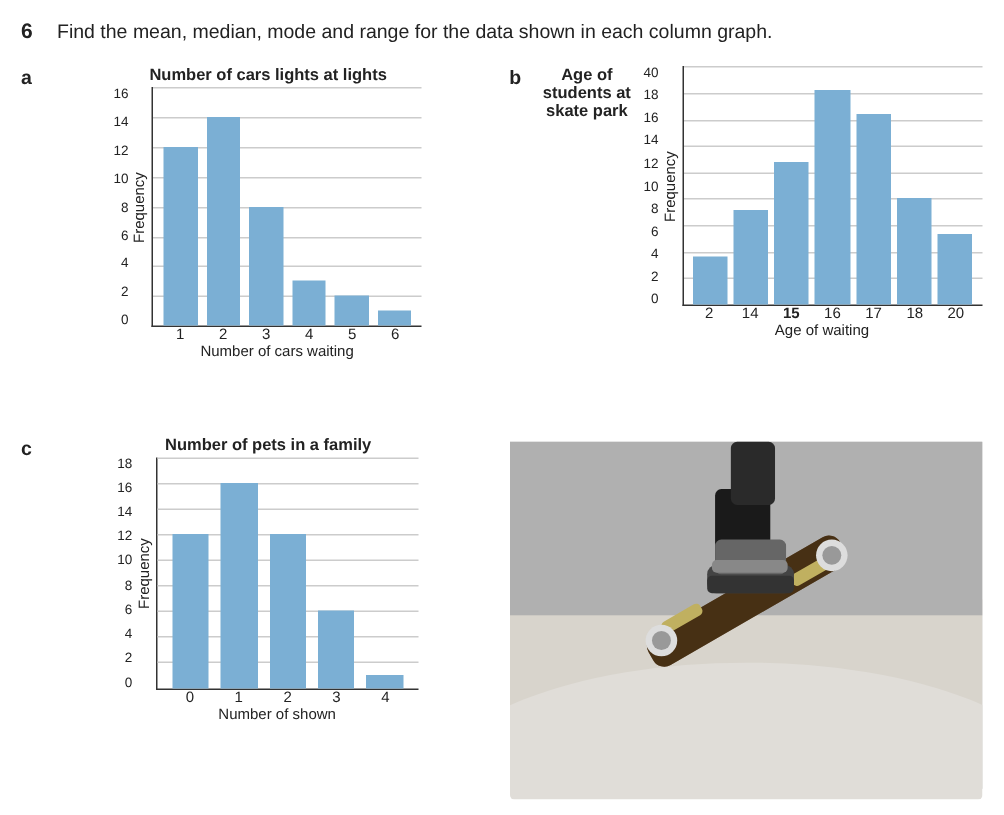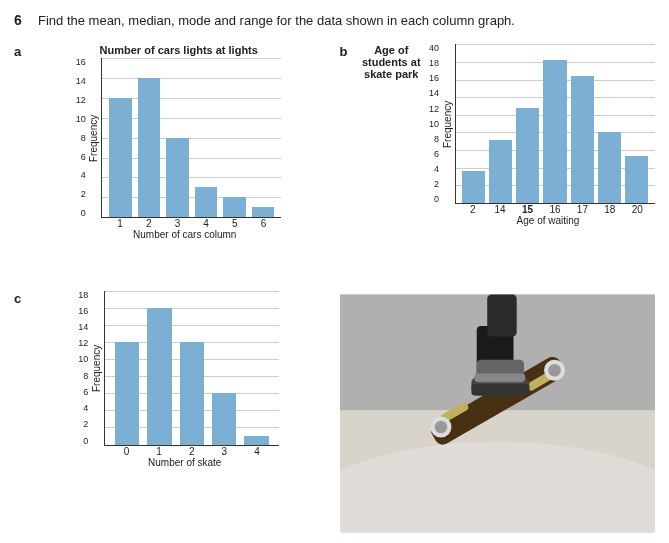--- a/index.html
+++ b/index.html
@@ -147,21 +147,21 @@
               </div>
 
               <div style="display:flex;flex-direction:row;width:180px;padding:0 4px;margin-left:14px;">
                 <div style="flex:1;text-align:center;font-size:10px;">1</div>
                 <div style="flex:1;text-align:center;font-size:10px;">2</div>
                 <div style="flex:1;text-align:center;font-size:10px;">3</div>
                 <div style="flex:1;text-align:center;font-size:10px;">4</div>
                 <div style="flex:1;text-align:center;font-size:10px;">5</div>
                 <div style="flex:1;text-align:center;font-size:10px;">6</div>
               </div>
-              <div style="font-size:10px;text-align:center;">Number of cars column</div>
+              <div style="font-size:10px;text-align:center;">Number of cars waiting</div>
             </div>
           </div>
         </div>
       </div>
 
       <div style="display:flex;flex-direction:row;gap:2px;padding-top:4px;flex:1;">
         <div style="font-weight:bold;font-size:13px;min-width:12px;">b</div>
         <div style="display:flex;align-items:flex-start;flex:1;">
           <div class="graph-label">Age of students at skate park</div>
           <div style="display:flex;flex-direction:row;align-items:stretch;">
@@ -237,20 +237,21 @@
           </div>
         </div>
       </div>
     </div>
 
     <div class="bottom-row">
 
       <div style="display:flex;flex-direction:row;gap:2px;padding-top:4px;flex:1;">
         <div style="font-weight:bold;font-size:13px;min-width:12px;">c</div>
         <div style="display:flex;flex-direction:column;align-items:center;flex:1;">
+          <div class="graph-label">Number of pets in a family</div>
           <div style="display:flex;flex-direction:row;align-items:stretch;">
 
             <div style="display:flex;flex-direction:column;justify-content:space-between;align-items:flex-end;padding-right:2px;height:155px;margin-bottom:16px;">
               <span class="y-label">18</span>
               <span class="y-label">16</span>
               <span class="y-label">14</span>
               <span class="y-label">12</span>
               <span class="y-label">10</span>
               <span class="y-label">8</span>
               <span class="y-label">6</span>
@@ -296,21 +297,21 @@
                 </div>
               </div>
 
               <div style="display:flex;flex-direction:row;width:175px;padding:0 6px;margin-left:14px;">
                 <div style="flex:1;text-align:center;font-size:10px;">0</div>
                 <div style="flex:1;text-align:center;font-size:10px;">1</div>
                 <div style="flex:1;text-align:center;font-size:10px;">2</div>
                 <div style="flex:1;text-align:center;font-size:10px;">3</div>
                 <div style="flex:1;text-align:center;font-size:10px;">4</div>
               </div>
-              <div style="font-size:10px;text-align:center;">Number of skate</div>
+              <div style="font-size:10px;text-align:center;">Number of shown</div>
             </div>
           </div>
         </div>
       </div>
 
       <div style="flex:1;overflow:hidden;min-width:220px;min-height:160px;position:relative;border-radius:3px;">
         <svg viewBox="0 0 300 220" width="100%" height="100%" xmlns="http://www.w3.org/2000/svg">
 
           <rect width="300" height="220" fill="#c8c8c8"></rect>
           <rect y="100" width="300" height="120" fill="#d8d4cc"></rect>

